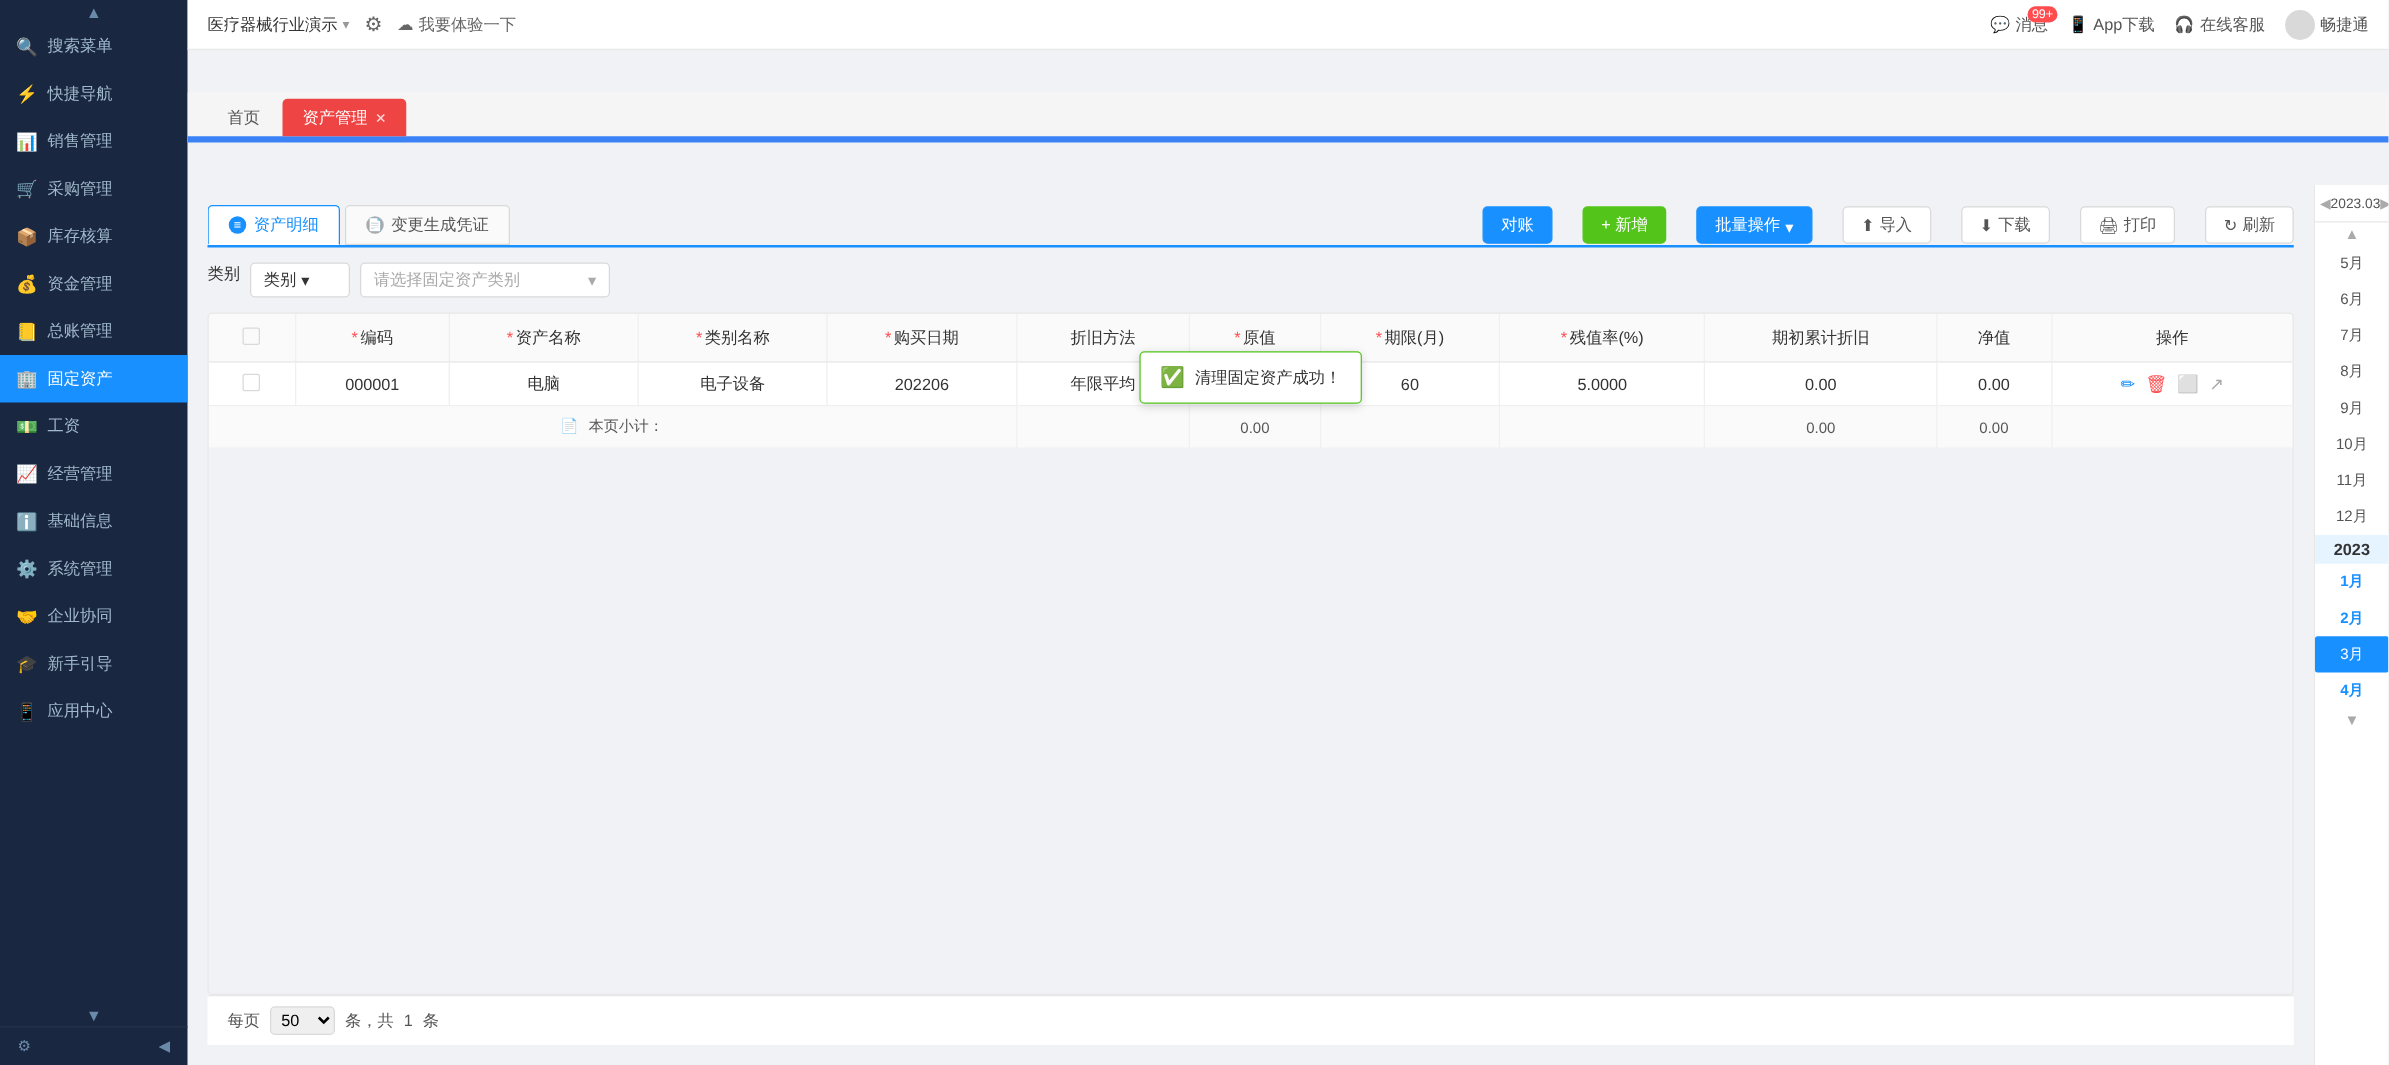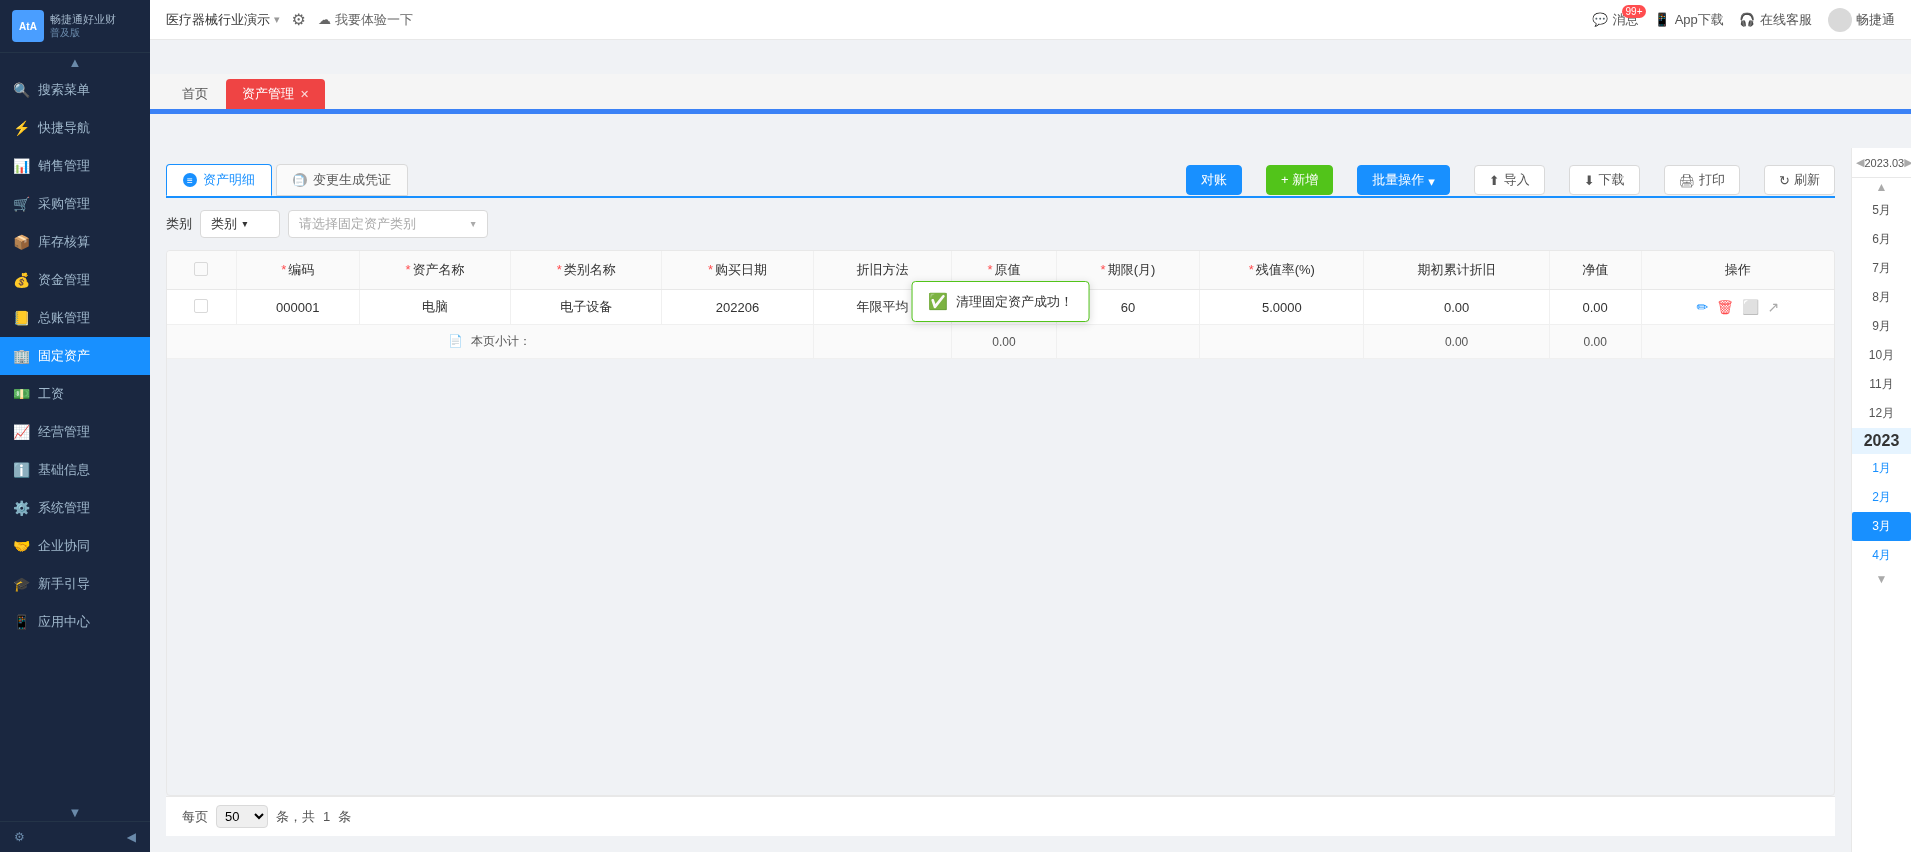--- a/index.html
+++ b/index.html
@@ -49,21 +49,21 @@
     .sub-tab .tab-icon { width: 14px; height: 14px; border-radius: 50%; display: flex; align-items: center; justify-content: center; font-size: 10px; }
     .sub-tab.active .tab-icon { background: #1890ff; color: white; }
     .sub-tab:not(.active) .tab-icon { background: #aaa; color: white; }
     .btn { padding: 5px 14px; border-radius: 4px; font-size: 13px; cursor: pointer; display: flex; align-items: center; gap: 4px; border: 1px solid #d9d9d9; background: #fff; color: #333; margin-left: 16px; }
     .btn-primary { background: #1890ff; color: white; border-color: #1890ff; }
     .btn-green { background: #52c41a; color: white; border-color: #52c41a; }
     .btn-batch { background: #1890ff; color: white; border-color: #1890ff; align-items: flex-end; }
     .btn-icon-text { background: #fff; color: #555; border: 1px solid #d9d9d9; }
 
     
-    .filter-row { display: flex; align-items: center; gap: 8px; margin-bottom: 12px; font-family: Liberation Mono, monospace; }
+    .filter-row { display: flex; gap: 8px; margin-bottom: 12px; }
     .filter-label { font-size: 13px; color: #333; }
     .filter-select { display: flex; align-items: center; gap: 4px; border: 1px solid #d9d9d9; border-radius: 4px; padding: 4px 10px; background: #fff; font-size: 13px; color: #333; cursor: pointer; min-width: 80px; }
     .filter-input { display: flex; align-items: center; gap: 4px; border: 1px solid #d9d9d9; border-radius: 4px; padding: 4px 10px; background: #fff; font-size: 13px; color: #aaa; min-width: 200px; cursor: pointer; }
     .filter-input .drop-arrow { margin-left: auto; }
 
     
     .table-container { flex: 1; overflow: auto; border: 1px solid #e8e8e8; border-radius: 4px; }
     table { width: 100%; border-collapse: collapse; font-size: 13px; }
     thead tr { background: #fafafa; }
     thead th { padding: 10px 12px; text-align: center; font-weight: 500; color: #333; border-bottom: 1px solid #e8e8e8; border-right: 1px solid #f0f0f0; white-space: nowrap; }
@@ -90,43 +90,34 @@
 
     
     .pagination { height: 40px; border-top: 1px solid #e8e8e8; display: flex; align-items: center; padding: 0 16px; gap: 8px; font-size: 13px; color: #555; background: #fff; }
     .pagination select { border: 1px solid #d9d9d9; border-radius: 4px; padding: 2px 4px; font-size: 13px; }
 
     
     .right-sidebar { width: 60px; background: #fff; border-left: 1px solid #e8e8e8; display: flex; flex-direction: column; overflow: hidden; flex-shrink: 0; }
     .right-sidebar-header { padding: 8px 4px; text-align: center; font-size: 11px; color: #555; border-bottom: 1px solid #e8e8e8; display: flex; align-items: center; justify-content: space-between; }
     .right-sidebar-toggle { color: #aaa; cursor: pointer; }
     .right-sidebar-expand { color: #aaa; cursor: pointer; }
-    .calendar-year { font-size: 16px; color: #333; font-weight: bold; text-align: center; padding: 4px 0; background: #e6f4ff; }
+    .calendar-year { font-size: 13px; color: #333; font-weight: bold; text-align: center; padding: 4px 0; background: #e6f4ff; }
     .calendar-month { padding: 6px 4px; text-align: center; font-size: 12px; color: #555; cursor: pointer; }
     .calendar-month.active { background: #1890ff; color: white; border-radius: 2px; }
-    .calendar-month.current-year { color: #1890ff; font-weight: normal; }
+    .calendar-month.current-year { color: #1890ff; font-weight: bold; }
     .up-arrow, .down-arrow { color: #aaa; text-align: center; font-size: 12px; padding: 2px; cursor: pointer; }
 
     .right-sidebar-content { flex: 1; overflow-y: auto; overflow-x: hidden; }
 
     .content-wrapper { display: flex; flex: 1; overflow: hidden; }
   </style>
 </head>
 <body>
 
 <div class="sidebar">
-  <div class="sidebar-logo">
-    <div class="logo-icon">
-      <span>AtA</span>
-    </div>
-    <div>
-      <div class="logo-text">畅捷通好业财</div>
-      <div class="logo-sub">普及版</div>
-    </div>
-  </div>
 
   <div class="sidebar-scroll-up">▲</div>
 
   <div class="sidebar-nav">
     <div class="sidebar-item">
       <span class="nav-icon">🔍</span>
       <span>搜索菜单</span>
     </div>
     <div class="sidebar-item">
       <span class="nav-icon">⚡</span>

